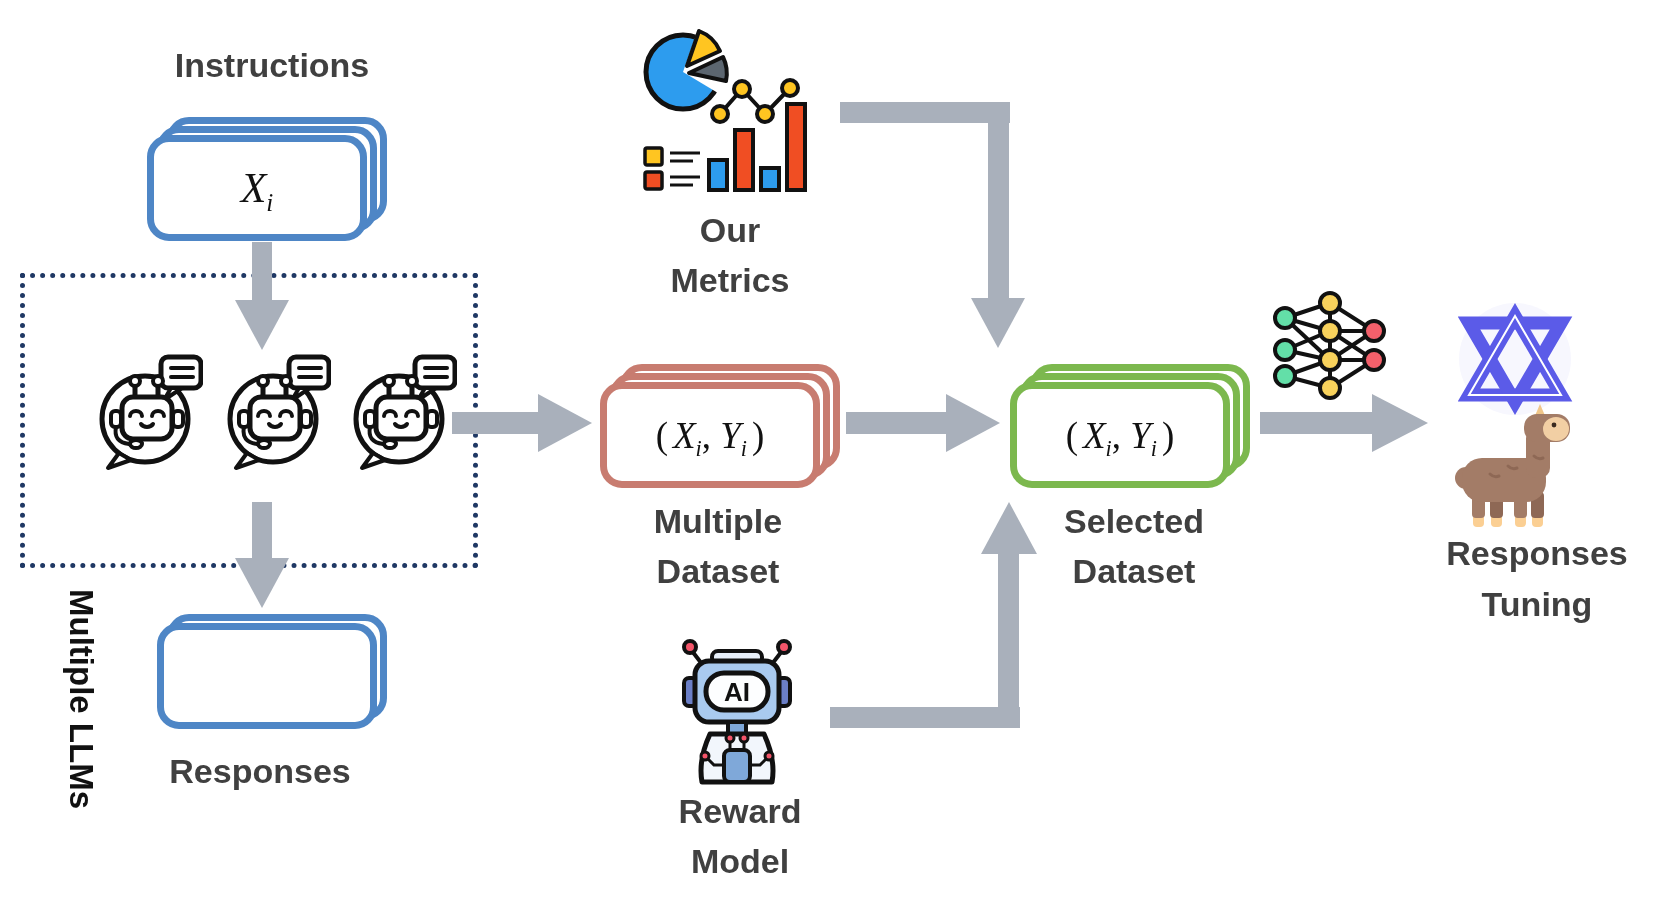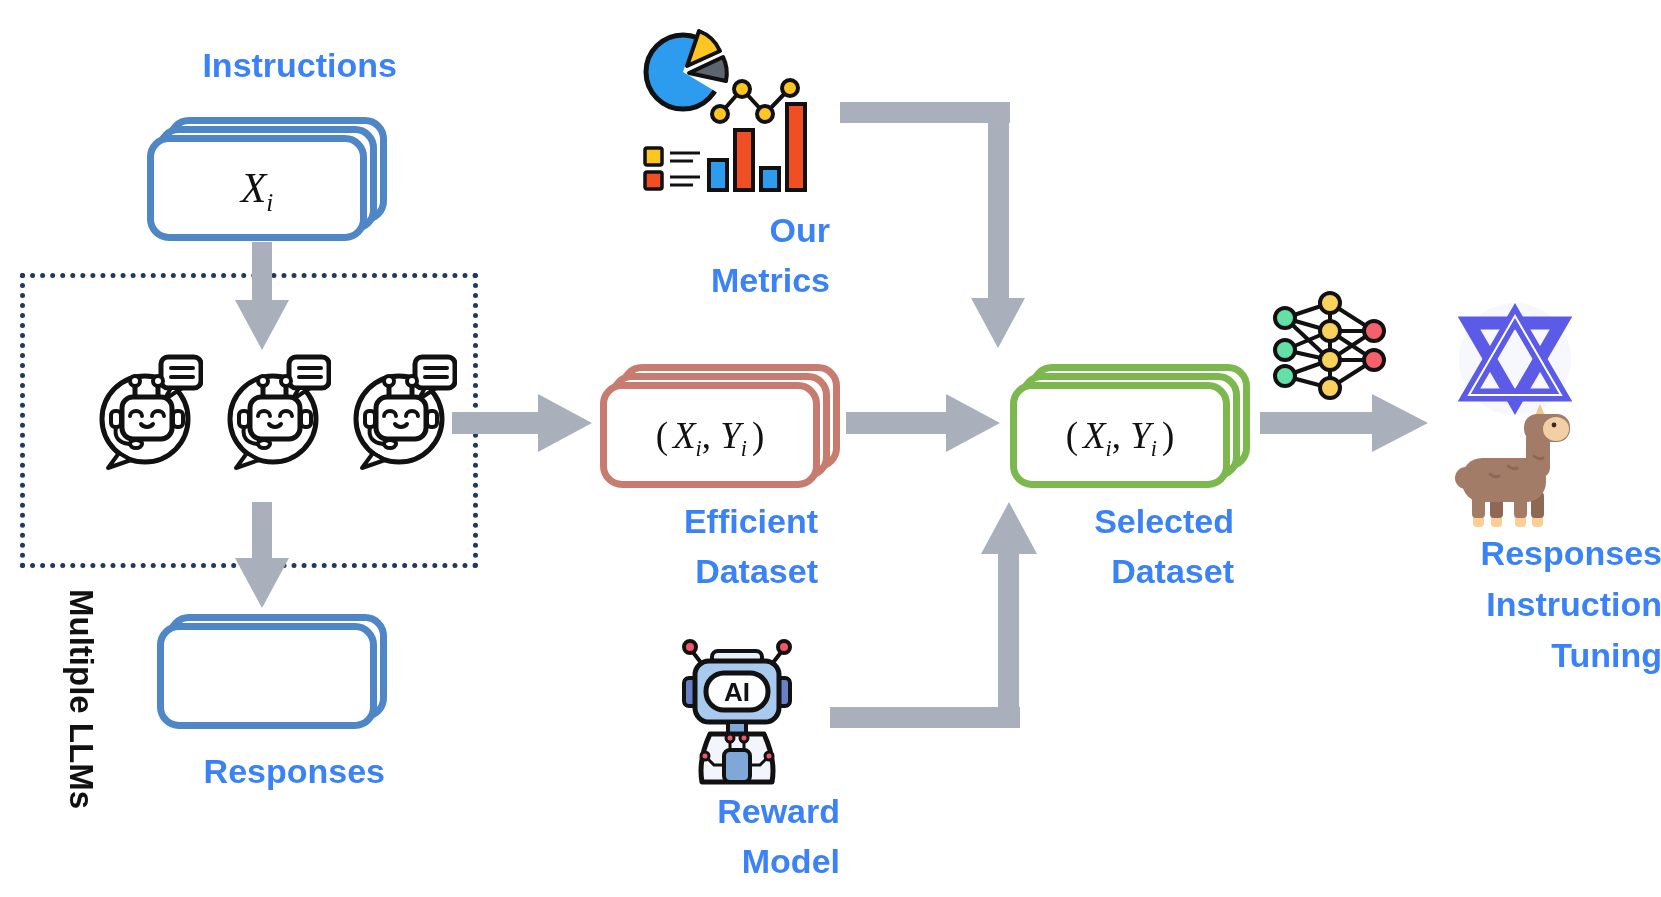--- a/index.html
+++ b/index.html
@@ -1,21 +1,21 @@
 <!DOCTYPE html>
 <html><head>
 <meta charset="utf-8">
 <style>
   html,body{margin:0;padding:0;background:#ffffff;}
   #canvas{
     position:relative;width:1661px;height:897px;background:#ffffff;overflow:hidden;
     font-family:"Liberation Sans", sans-serif;color:#111;
   }
   .label{
-    position:absolute;text-align:right;font-weight:700;font-size:34px;line-height:50px;color:#3b82f6;
+    position:absolute;text-align:center;font-weight:700;font-size:34px;line-height:50px;color:#404040;
   }
   
   .stack{position:absolute;width:242px;height:126px;}
   .card{position:absolute;width:206px;height:92px;background:#fff;border:7px solid #4E86C6;border-radius:22px;}
   .card.back2{left:20px;top:0;}
   .card.back1{left:10px;top:9px;}
   .card.front{left:0;top:18px;display:flex;align-items:center;justify-content:center;}
   .stack.blue  .card{border-color:#4E86C6;}
   .stack.red   .card{border-color:#C87C70;}
   .stack.green .card{border-color:#7CB84E;}
@@ -188,21 +188,21 @@
   </div>
 
   <div class="stack red" style="left:600px;top:364px;">
     <div class="card back2"></div>
     <div class="card back1"></div>
     <div class="card front">
       <span class="mtext pair"><span class="paren">(</span><span class="mi">X</span><sub>i</sub><span>,</span>&nbsp;<span class="mi">Y</span><sub>i</sub><span class="paren">)</span></span>
     </div>
   </div>
   <div class="label" style="left:618px;top:496px;width:200px;">
-    <div>Efficient</div>
+    <div>Multiple</div>
     <div>Dataset</div>
   </div>
 
   <div class="stack green" style="left:1010px;top:364px;">
     <div class="card back2"></div>
     <div class="card back1"></div>
     <div class="card front">
       <span class="mtext pair"><span class="paren">(</span><span class="mi">X</span><sub>i</sub><span>,</span>&nbsp;<span class="mi">Y</span><sub>i</sub><span class="paren">)</span></span>
     </div>
   </div>
@@ -292,17 +292,16 @@
     <rect x="74" y="10" width="46" height="28" rx="13" fill="#A37C67"></rect>
     <ellipse cx="106" cy="25" rx="13" ry="12" fill="#F2CFA4"></ellipse>
     <circle cx="104" cy="21" r="2.4" fill="#3A2A20"></circle>
     <path d="M40,70 q4,4 9,2" fill="none" stroke="#8E6855" stroke-width="3" stroke-linecap="round"></path>
     <path d="M58,62 q4,4 9,2" fill="none" stroke="#8E6855" stroke-width="3" stroke-linecap="round"></path>
     <path d="M84,52 q4,4 9,2" fill="none" stroke="#8E6855" stroke-width="3" stroke-linecap="round"></path>
   </svg>
 
   <div class="label" style="left:1412px;top:528px;width:250px;line-height:51px;">
     <div>Responses</div>
-    <div>Instruction</div>
     <div>Tuning</div>
   </div>
 
 </div>
 
 </body></html>

